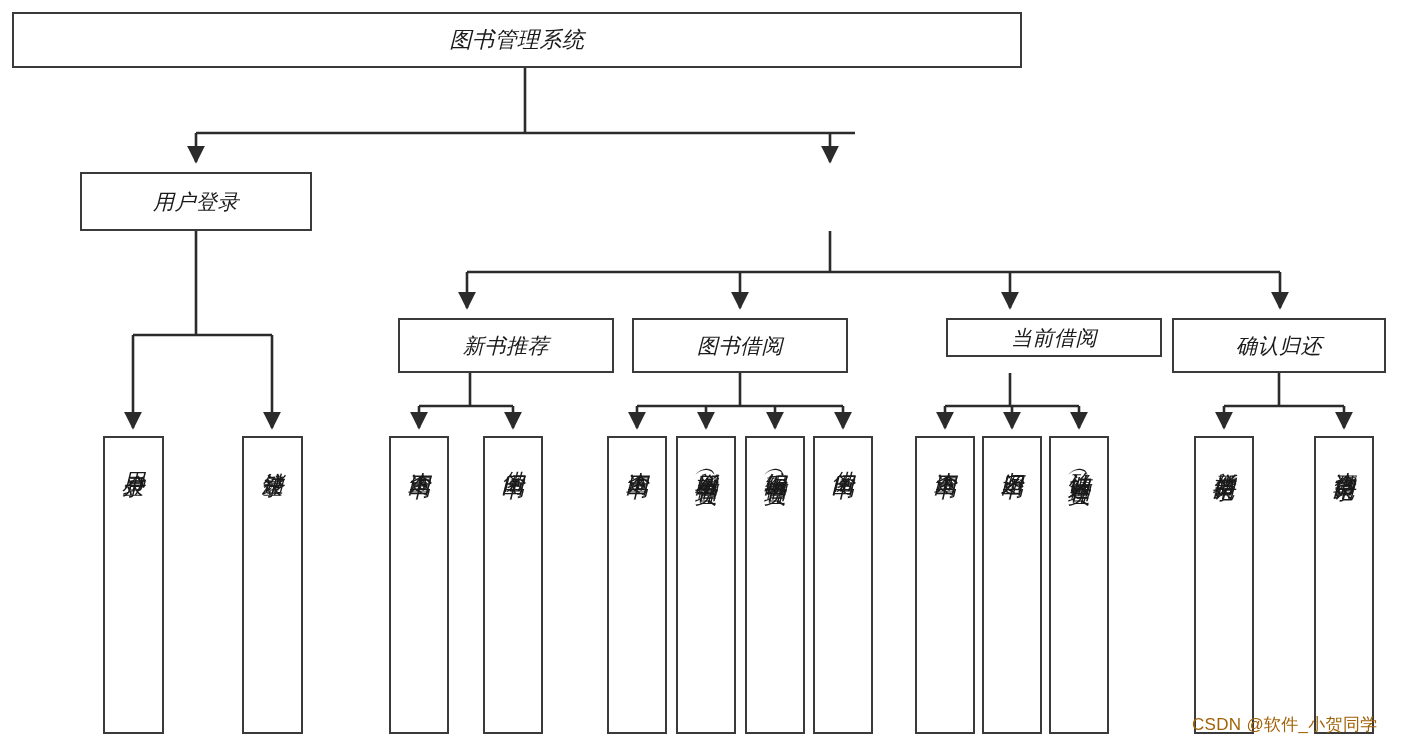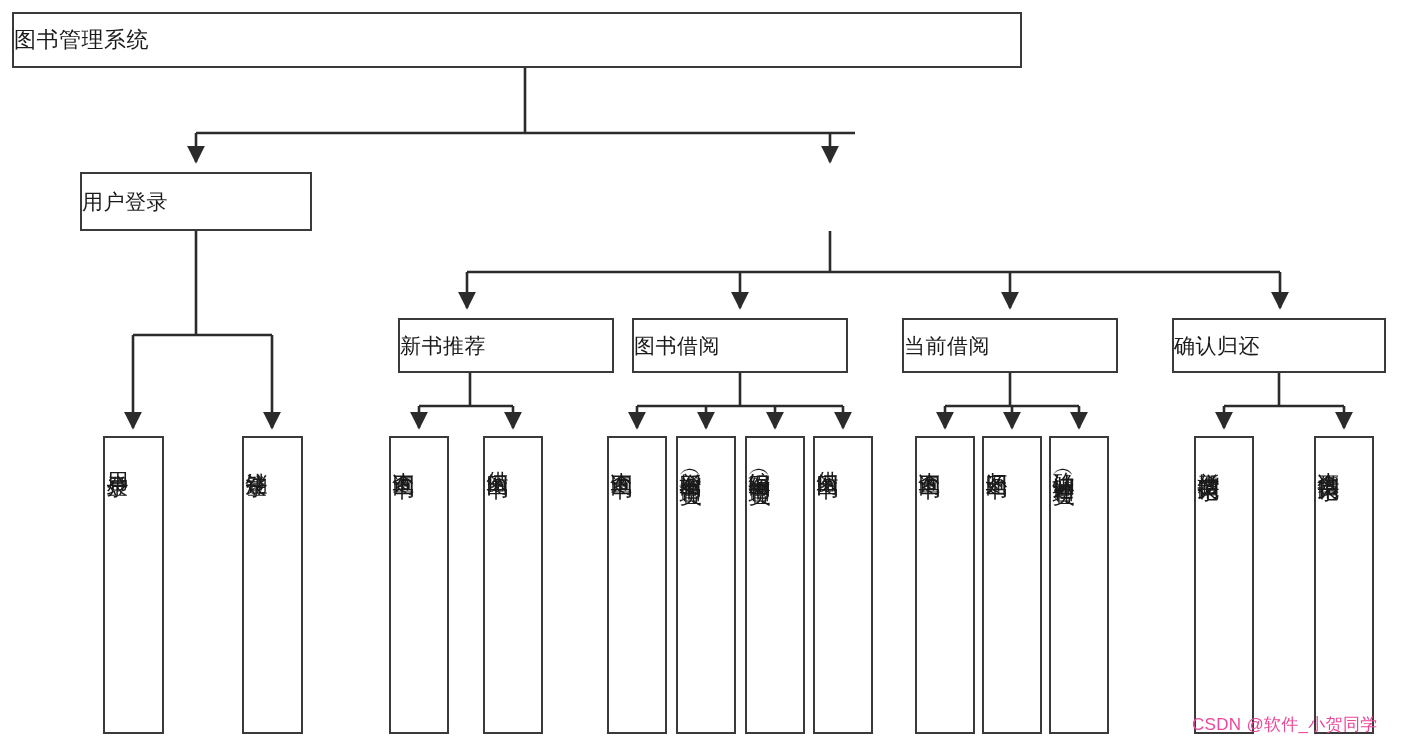--- a/index.html
+++ b/index.html
@@ -24,23 +24,24 @@
     width: 1405px;
     height: 747px;
   }
   .node {
     position: absolute;
     box-sizing: border-box;
     background: #ffffff;
     border: 2px solid #3a3a3a;
     display: flex;
     align-items: center;
-    justify-content: flex-start;
+    justify-content: center;
     color: #1a1a1a;
     z-index: 2;
+    font-style: italic;
   }
   .node-label {
     display: block;
     text-align: center;
     line-height: 1.22;
     white-space: nowrap;
   }
   .node.horizontal .node-label {
     font-size: 21px;
     letter-spacing: 0.5px;
@@ -56,21 +57,21 @@
   .node.vertical .node-label {
     writing-mode: vertical-rl;
     text-orientation: upright;
     font-size: 22px;
     line-height: 1.16;
     letter-spacing: 2px;
   }
   .watermark {
     position: absolute;
     font-size: 17px;
-    color: #ec4899;
+    color: #a16207;
     white-space: nowrap;
     z-index: 3;
     letter-spacing: 0.3px;
   }
 </style>
 </head>
 <body>
 
 <div id="canvas">
 
@@ -134,21 +135,21 @@
 
 
   <div class="node horizontal" style="left:362px; top:318px; width:216px; height:55px;margin-left:36px;">
     <span class="node-label">新书推荐</span>
   </div>
 
   <div class="node horizontal" style="left:632px; top:318px; width:216px; height:55px;">
     <span class="node-label">图书借阅</span>
   </div>
 
-  <div class="node horizontal" style="left:902px; top:318px; width:216px; height:55px;">
+  <div class="node horizontal" style="left:946px; top:318px; width:216px; height:39px;">
     <span class="node-label">当前借阅</span>
   </div>
 
   <div class="node horizontal" style="left:1172px; top:318px; width:214px; height:55px;">
     <span class="node-label">确认归还</span>
   </div>
 
   <div class="node vertical" style="left:103px; top:436px; width:61px; height:298px;">
     <span class="node-label">用户登录</span>
   </div>

